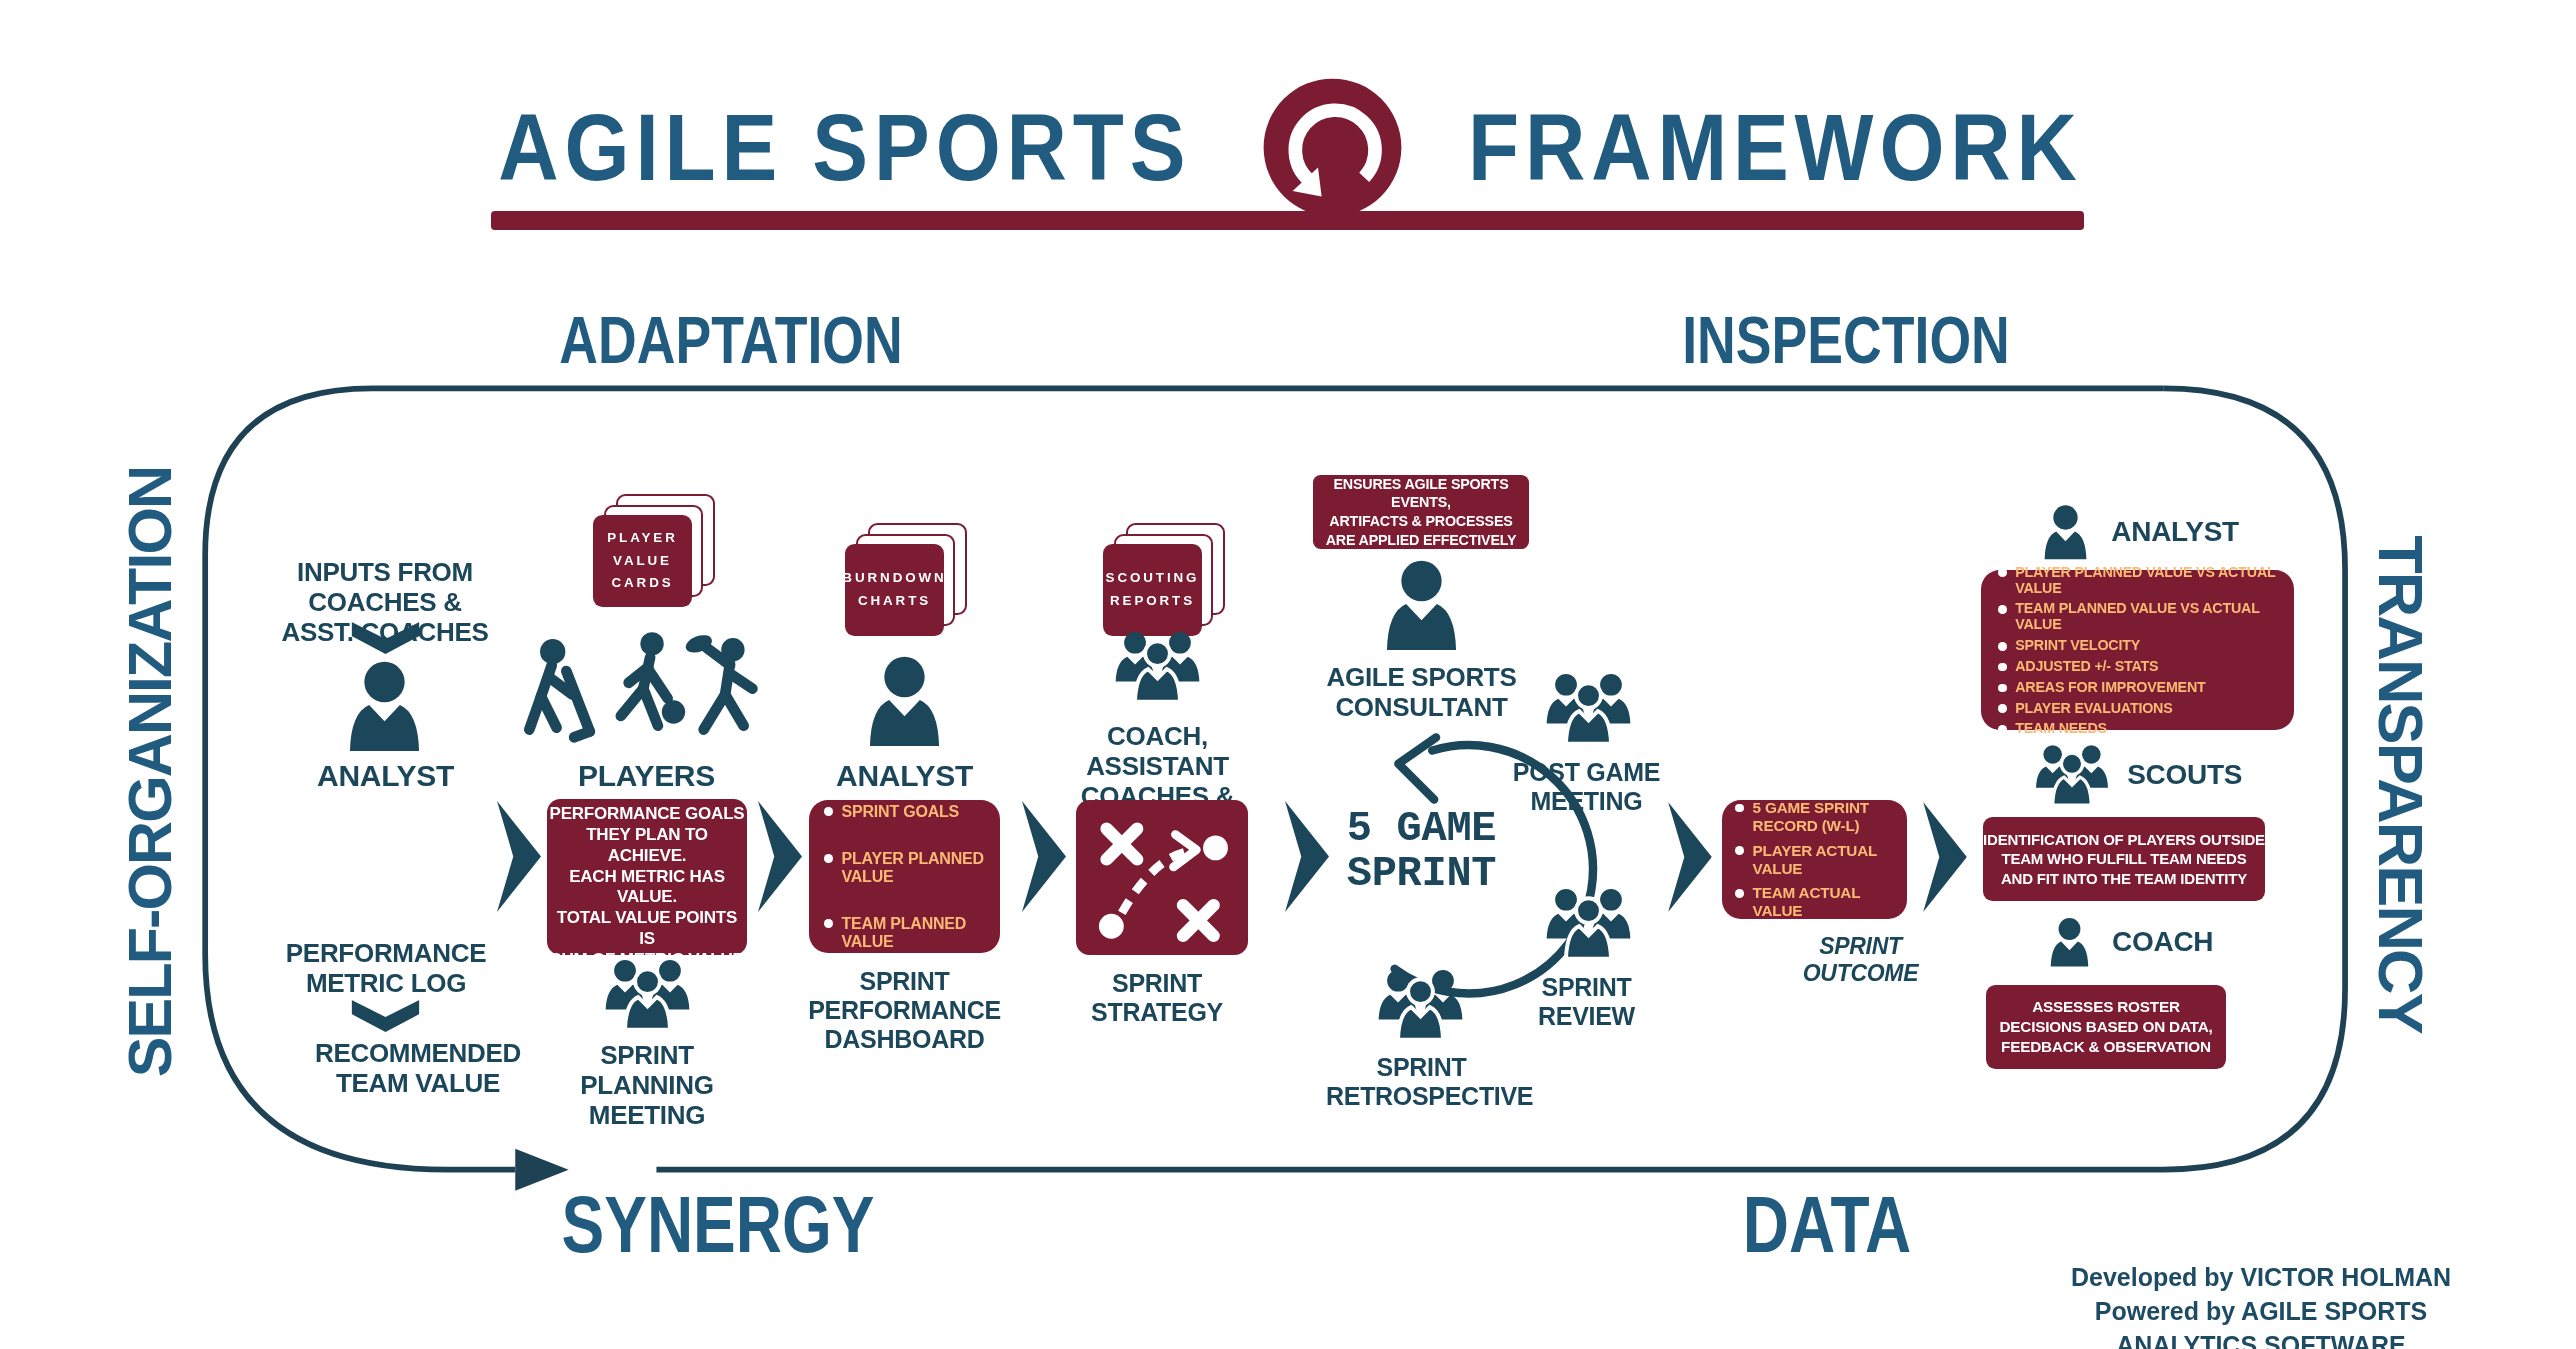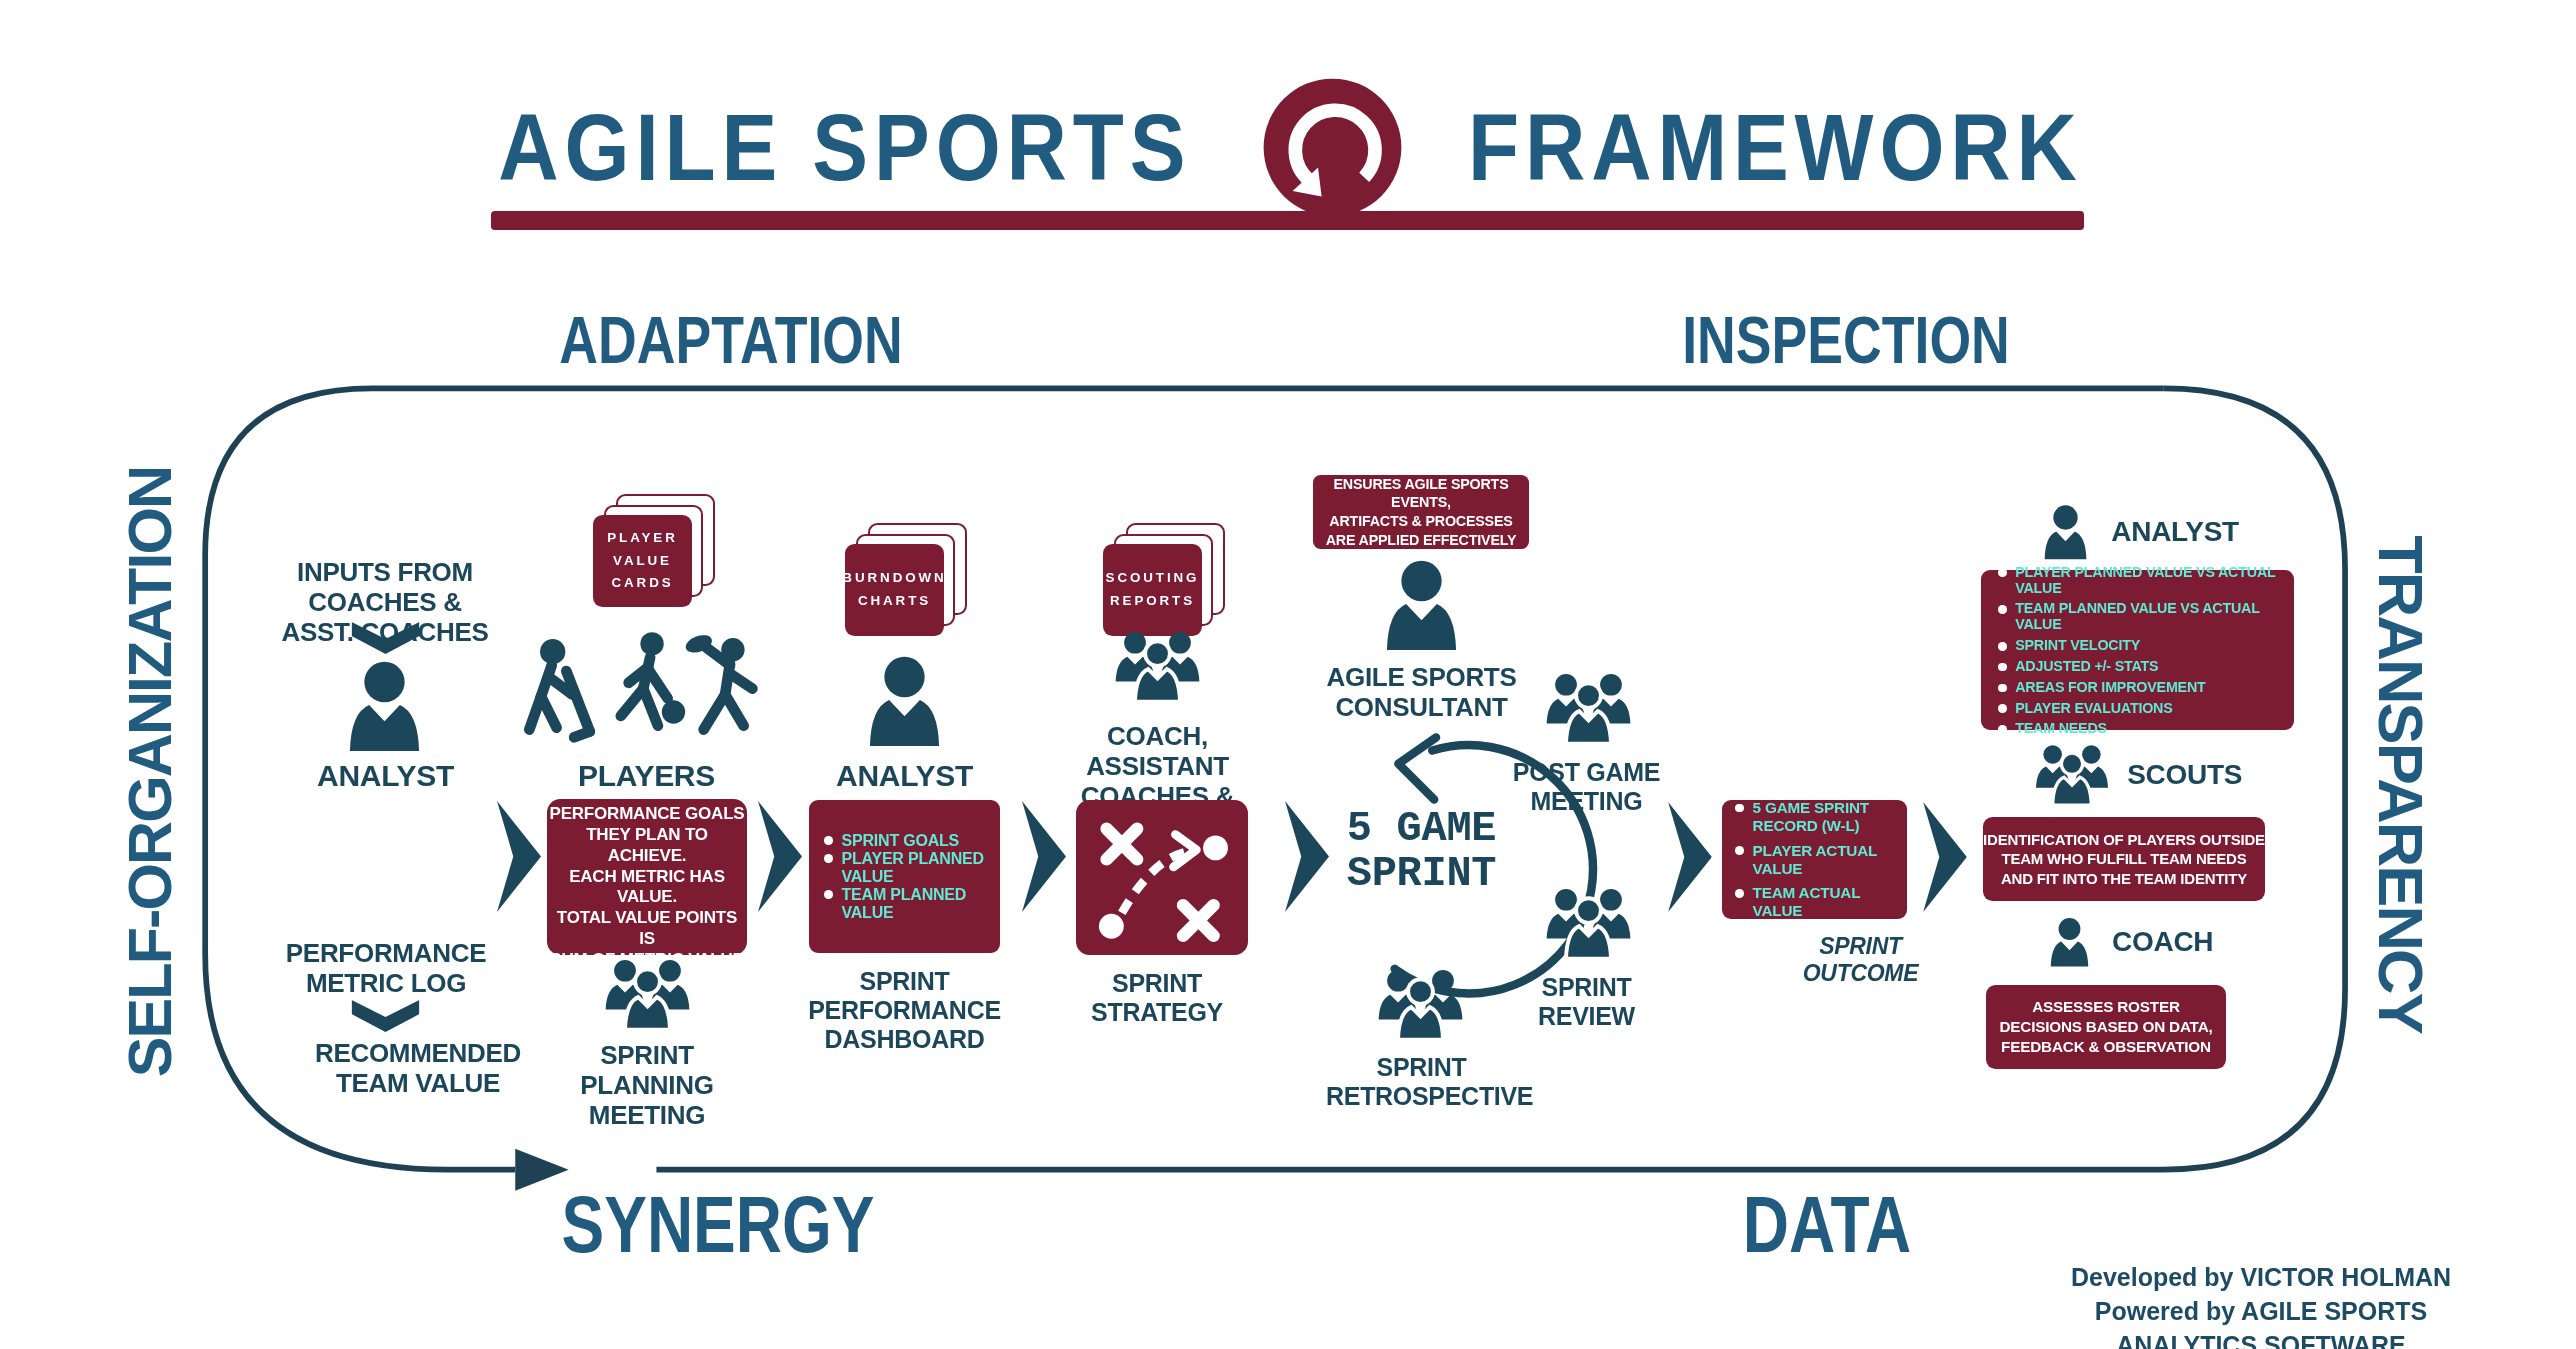--- a/index.html
+++ b/index.html
@@ -15,21 +15,21 @@
         letter-spacing:-1.9px;}
   .title-row{position:absolute;left:0;right:0;top:80px;height:134px;display:flex;
              align-items:center;justify-content:center;gap:21px;}
   .title-txt{font-size:95px;font-weight:bold;color:#215C80;letter-spacing:6.7px;
              transform:scaleX(0.88);transform-origin:center;white-space:nowrap;}
   .title-underline{position:absolute;left:491px;top:211px;width:1593px;height:19px;
                    background:#7B1C33;border-radius:3.8px;}
   .mbox{position:absolute;background:#7B1C33;border-radius:13.4px;color:#fff;font-weight:bold;
         display:flex;align-items:center;justify-content:center;}
   .mbox .bt{width:100%;text-align:center;white-space:pre-line;letter-spacing:-0.2px;}
-  .mbox-b{position:absolute;background:#7B1C33;border-radius:9px;color:#5eead4;font-weight:bold;
+  .mbox-b{position:absolute;background:#7B1C33;border-radius:19px;color:#fdba74;font-weight:bold;
           display:flex;flex-direction:column;justify-content:center;box-sizing:border-box;}
   .brow{display:flex;align-items:flex-start;gap:8.6px;}
   .dot{width:8.6px;height:8.6px;border-radius:50%;background:#fff;margin-top:4.8px;flex:none;}
   .brow span{white-space:pre-line;letter-spacing:-0.2px;}
   .cards{position:absolute;width:126px;height:116px;}
   .card{position:absolute;width:99px;height:92px;border-radius:9.5px;box-sizing:border-box;}
   .card.b2{left:23px;top:0;background:#fff;border:2.9px solid #7B1C33;}
   .card.b1{left:11.4px;top:10.5px;background:#fff;border:2.9px solid #7B1C33;}
   .card.front{left:0;top:21px;background:#7B1C33;color:#fff;display:flex;align-items:center;
               justify-content:center;text-align:center;font-size:13.4px;font-weight:bold;
@@ -208,21 +208,21 @@
   <div class="cards" style="left:845px;top:523px;">
     <div class="card b2"></div>
     <div class="card b1"></div>
     <div class="card front"><span>BURNDOWN
 CHARTS</span></div>
   </div>
   <svg class="abs icon" style="left:854px;top:653px;" width="101" height="96" viewBox="0 0 106 101">
       <use href="#sym-person"></use>
     </svg>
   <div class="lbl" style="left:809px;top:759px;width:191px;font-size:30px;">ANALYST</div>
-  <div class="mbox-b" style="left:809px;top:800px;width:191px;height:153px;font-size:16px;padding-left:15.3px;gap:0;">
+  <div class="mbox-b" style="left:809px;top:800px;width:191px;height:153px;font-size:16px;padding-left:15.3px;gap:29px;">
     <div class="brow">
         <span class="dot"></span>
         <span>SPRINT GOALS</span>
       </div>
     <div class="brow">
         <span class="dot"></span>
         <span>PLAYER PLANNED VALUE</span>
       </div>
     <div class="brow">
         <span class="dot"></span>

